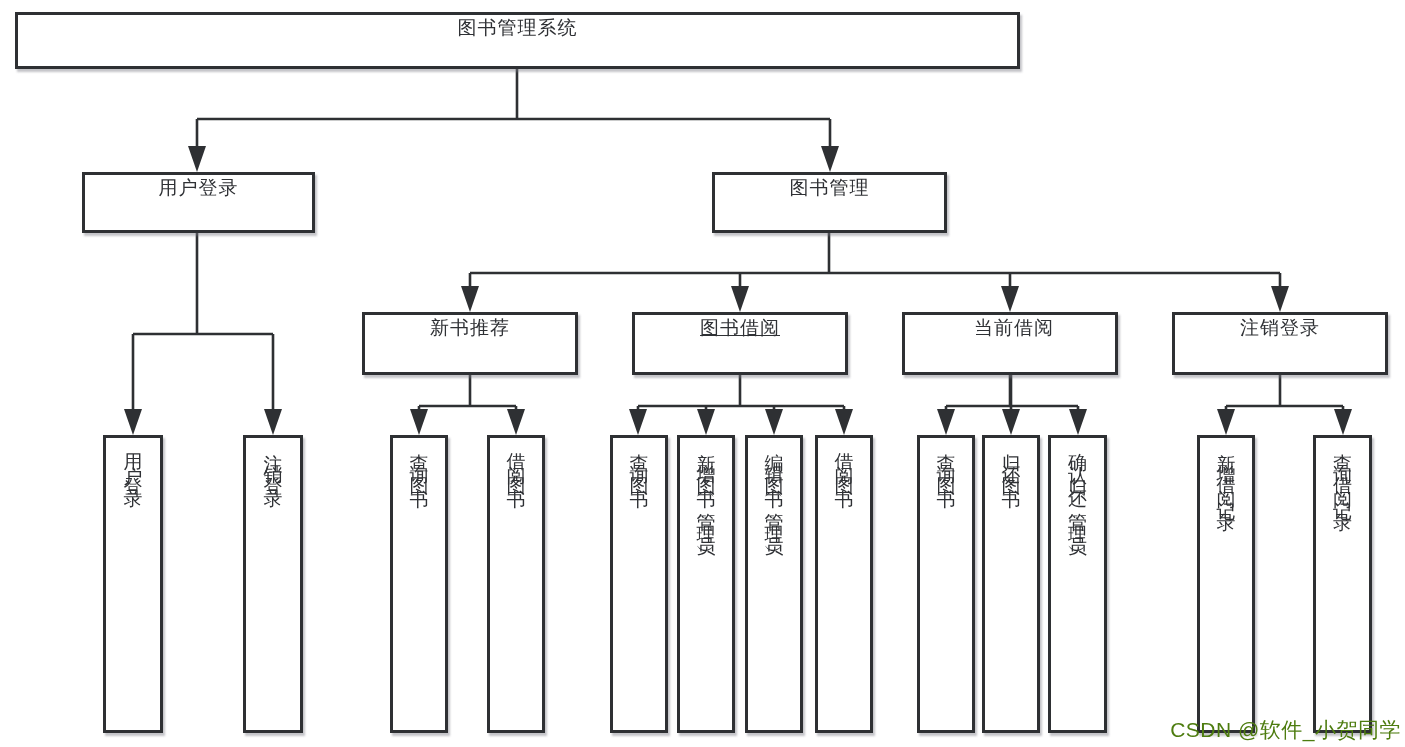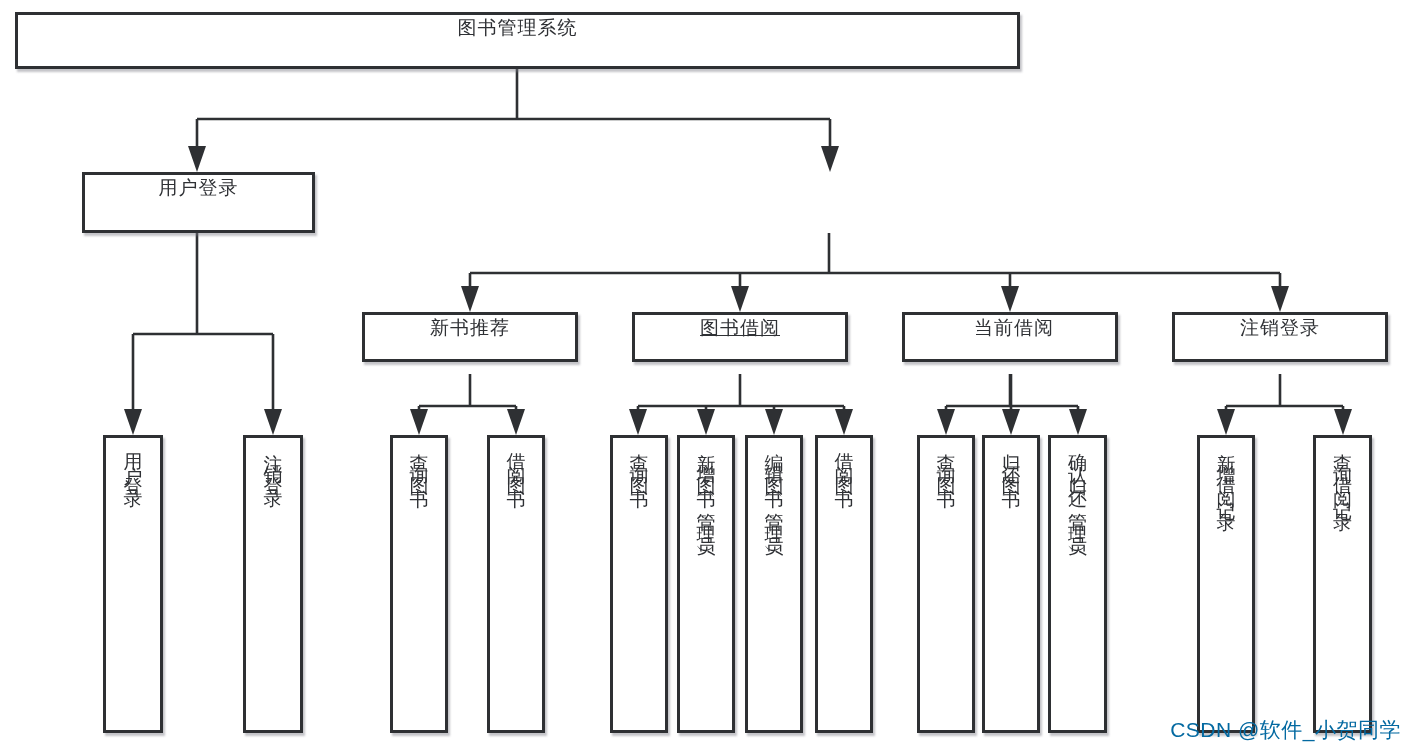--- a/index.html
+++ b/index.html
@@ -12,35 +12,35 @@
   .node{
     position:absolute;box-sizing:border-box;background:#ffffff;
     border:3px solid #2e3033;box-shadow:2px 3px 2px rgba(125,125,133,.45);
     display:flex;align-items:flex-start;justify-content:center;
     z-index:1;color:#2f3135;
   }
   .h-node{font-size:19px;letter-spacing:1px;white-space:nowrap;}
   .root{left:15px;top:12px;width:1005px;height:57px;}
   .n-user{left:82px;top:172px;width:233px;height:61px;}
   .n-book{left:712px;top:172px;width:235px;height:61px;}
-  .n-l3{top:312px;width:216px;height:50px;}
+  .n-l3{top:312px;width:216px;height:63px;}
   .n-rec{left:362px;} .n-bor{left:632px;text-decoration:underline;} .n-cur{left:902px;padding-left:8px;} .n-log{left:1172px;}
   .leaf{top:435px;width:58px;height:298px;}
   .leaf .vtext{
     writing-mode:vertical-rl;text-orientation:mixed;
     font-size:19px;line-height:1.05;letter-spacing:12px;white-space:nowrap;
   }
   .g1l1{left:103px;width:60px;} .g1l2{left:243px;width:60px;}
   .g2l1{left:390px;} .g2l2{left:487px;}
   .g3l1{left:610px;} .g3l2{left:677px;} .g3l3{left:745px;} .g3l4{left:815px;}
   .g4l1{left:917px;} .g4l2{left:982px;} .g4l3{left:1048px;width:59px;}
   .g5l1{left:1197px;} .g5l2{left:1313px;width:59px;}
   .watermark{
     position:absolute;right:4px;top:716px;z-index:2;
-    font-size:21px;color:#0369a1;letter-spacing:0.5px;white-space:nowrap;
+    font-size:21px;color:#4d7c0f;letter-spacing:0.5px;white-space:nowrap;
   }
 </style>
 </head>
 <body>
 
 <div class="stage">
 
   <svg class="wires" width="1405" height="747" viewBox="0 0 1405 747">
     <path fill="none" stroke="#2e3033" stroke-width="2.6" d="
       M517 69 V119 M197 119 H830 M197 119 V147 M830 119 V147
@@ -72,20 +72,23 @@
       <polygon points="1334,409 1352,409 1343,435"></polygon>
     </g>
   </svg>
 
   <div class="node h-node root">
     <span>图书管理系统</span>
   </div>
 
   <div class="node h-node n-user">
     <span>用户登录</span>
+  </div>
+  <div class="node h-node n-book">
+    <span>图书管理</span>
   </div>
 
   <div class="node h-node n-l3 n-rec">
     <span>新书推荐</span>
   </div>
   <div class="node h-node n-l3 n-bor">
     <span>图书借阅</span>
   </div>
   <div class="node h-node n-l3 n-cur">
     <span>当前借阅</span>

